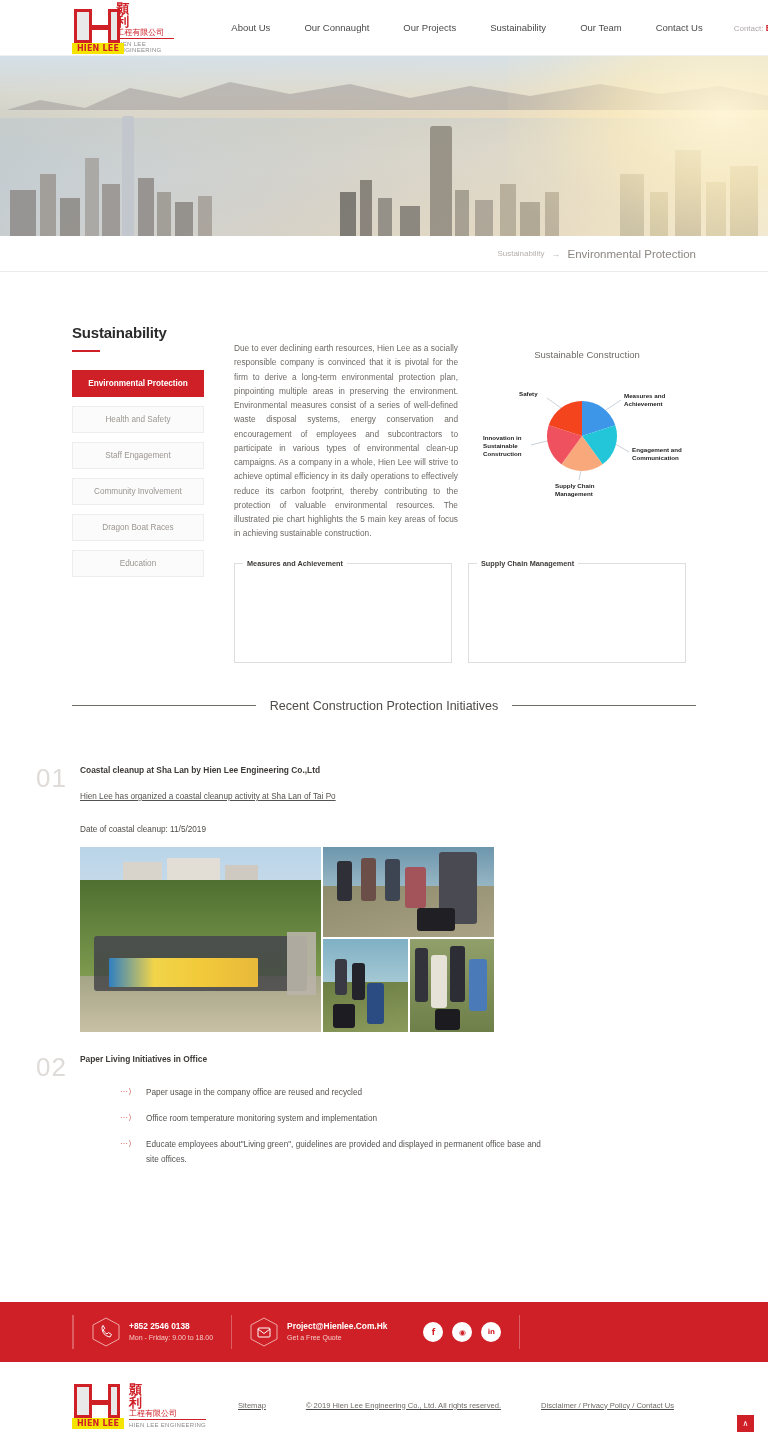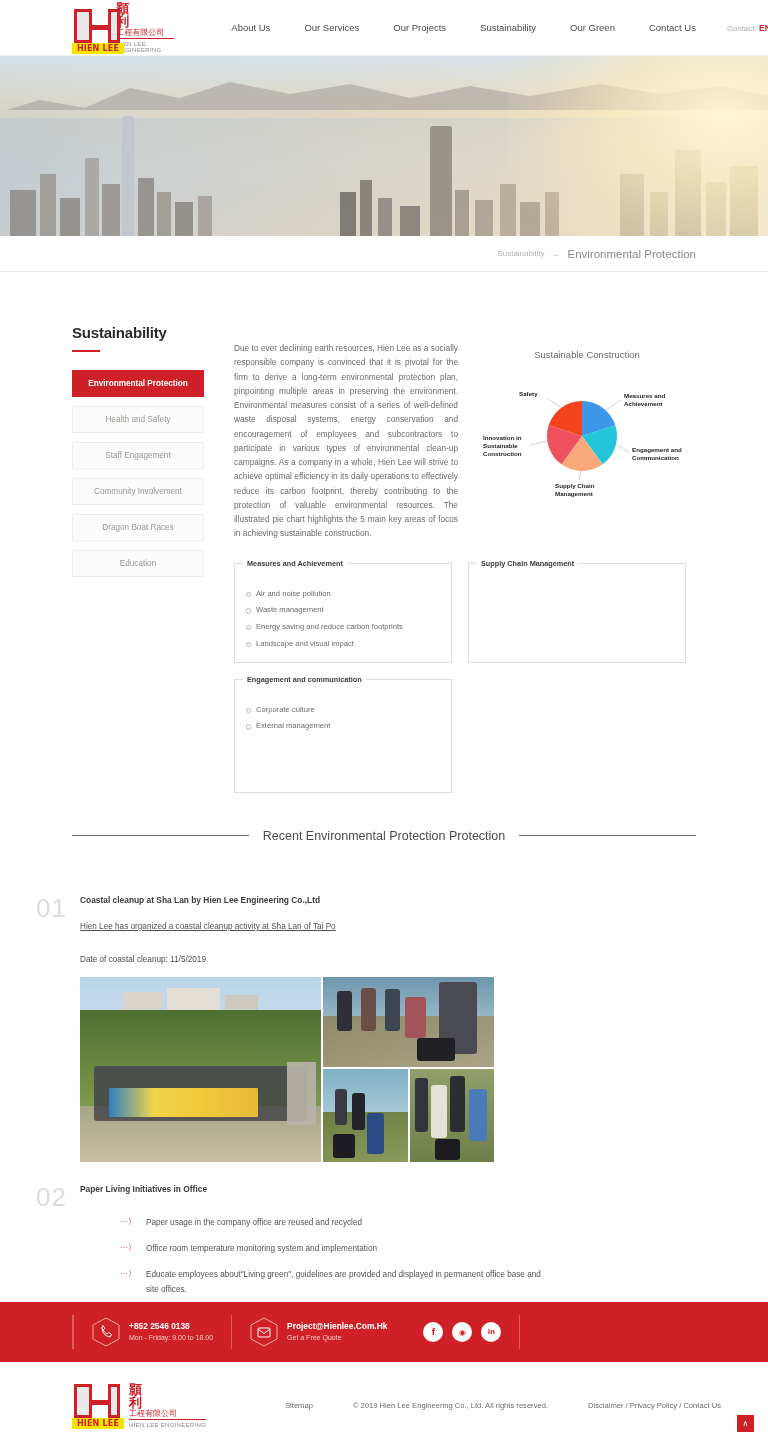--- a/index.html
+++ b/index.html
@@ -180,21 +180,21 @@
   .ftxt .l1 { font-size:8.4px; font-weight:bold; color:#fff; line-height:1.35; }
   .ftxt .l2 { font-size:7px; color:#f4c9c5; line-height:1.4; }
   .socials { display:flex; gap:9px; padding:0 18px; }
   .soc { width:20px; height:20px; border-radius:50%; background:#fff; color:#cf2027;
     display:flex; align-items:center; justify-content:center; font-size:8px; font-weight:bold;
     font-family:"DejaVu Sans", sans-serif;}
 
   
   .bfoot { position:absolute; left:0; top:1362px; width:768px; height:86px; background:#fff;
     display:flex; align-items:center; }
-  .bfoot .links { display:flex; align-items:center; margin-left:79px; gap:0; }
+  .bfoot .links { display:flex; align-items:center; margin-left:32px; gap:0;text-decoration:underline; }
   .bfoot .links a { font-size:7.6px; color:#6e6a66; text-decoration:none; white-space:nowrap;}
   .bfoot .sep { width:40px; }
   .totop { position:absolute; right:14px; top:53px; width:17px; height:17px; background:#cf2027;
     color:#fff; font-size:8px; display:flex; align-items:center; justify-content:center; }
 </style>
 </head>
 <body>
 
 <div class="header">
   <div class="logo-wrap">
@@ -205,24 +205,24 @@
     <div class="logo-cn">
       <span class="cn-big">顥</span>
       <span class="cn-big">利</span>
       <span class="cn-sub">工程有限公司</span>
       <span class="en-sub">HIEN LEE ENGINEERING</span>
     </div>
   </div>
 
   <div class="nav">
     <a href="#">About Us</a>
-    <a href="#">Our Services</a>
+    <a href="#">Our Connaught</a>
     <a href="#">Our Projects</a>
     <a href="#">Sustainability</a>
-    <a href="#">Our Green</a>
+    <a href="#">Our Team</a>
     <a href="#">Contact Us</a>
   </div>
 
   <div class="lang">
     <span>Contact:</span>
     <b>EN</b>
     
   </div>
 </div>
 
@@ -316,48 +316,35 @@
             <text x="38" y="36">Safety</text>
           </g>
         </svg>
       </div>
     </div>
 
     <div class="boxes">
 
       <div class="fbox">
         <span class="lg">Measures and Achievement</span>
-        <ul>
-          <li>Air and noise pollution</li>
-          <li>Waste management</li>
-          <li>Energy saving and reduce carbon footprints</li>
-          <li>Landscape and visual impact</li>
-        </ul>
       </div>
 
       <div class="fbox">
         <span class="lg">Supply Chain Management</span>
       </div>
 
-      <div class="fbox tall">
-        <span class="lg">Engagement and communication</span>
-        <ul>
-          <li>Corporate culture</li>
-          <li>External management</li>
-        </ul>
-      </div>
 
 
     </div>
   </div>
 </div>
 
 <div class="sect-head">
   <div class="ln"></div>
-  <div class="tx">Recent Environmental Protection Protection</div>
+  <div class="tx">Recent Construction Protection Initiatives</div>
   <div class="ln"></div>
 </div>
 
 <div class="init">
   <div class="num">01</div>
   <div class="body">
     <div class="t">Coastal cleanup at Sha Lan by Hien Lee Engineering Co.,Ltd</div>
     <a class="lnk" href="#">Hien Lee has organized a coastal cleanup activity at Sha Lan of Tai Po</a>
     <div class="date">Date of coastal cleanup: 11/5/2019</div>
 

